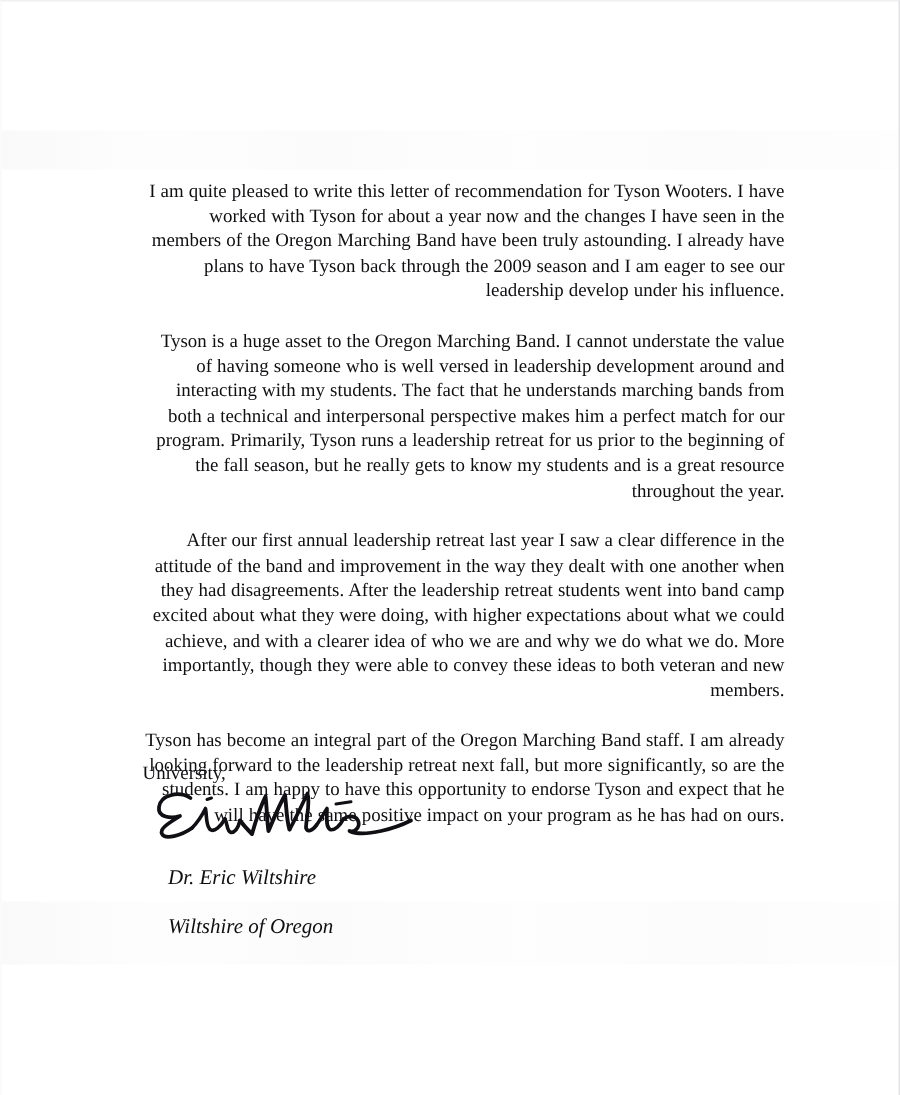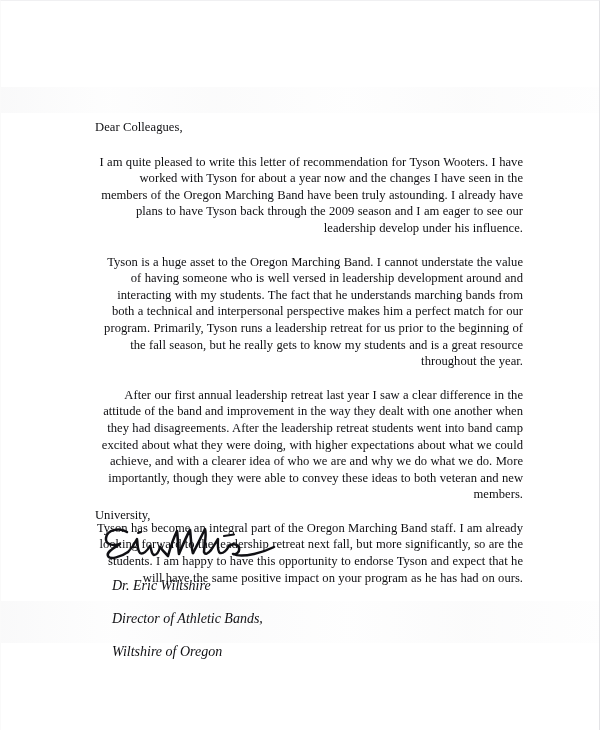--- a/index.html
+++ b/index.html
@@ -94,21 +94,20 @@
 </head>
 <body>
 
 <div class="page">
 
   <div class="scan-noise top"></div>
   <div class="scan-noise bottom"></div>
 
   <div class="letter-body">
 
-    <p class="salutation">Dear Colleagues,</p>
 
     <p class="para">I am quite pleased to write this letter of recommendation for Tyson Wooters.  I have worked with Tyson for about a year now and the changes I have seen in the members of the Oregon Marching Band have been truly astounding.  I already have plans to have Tyson back through the 2009 season and I am eager to see our leadership develop under his influence.</p>
 
     <p class="para">Tyson is a huge asset to the Oregon Marching Band.  I cannot understate the value of having someone who is well versed in leadership development around and interacting with my students. The fact that he understands marching bands from both a technical and interpersonal perspective makes him a perfect match for our program.  Primarily, Tyson runs a leadership retreat for us prior to the beginning of the fall season, but he really gets to know my students and is a great resource throughout the year.</p>
 
     <p class="para">After our first annual leadership retreat last year I saw a clear difference in the attitude of the band and improvement in the way they dealt with one another when they had disagreements.  After the leadership retreat students went into band camp excited about what they were doing, with higher expectations about what we could achieve, and with a clearer idea of who we are and why we do what we do.  More importantly, though they were able to convey these ideas to both veteran and new members.</p>
 
     <p class="para">Tyson has become an integral part of the Oregon Marching Band staff.  I am already looking forward to the leadership retreat next fall, but more significantly, so are the students.  I am happy to have this opportunity to endorse Tyson and expect that he will have the same positive impact on your program as he has had on ours.</p>
 
   </div>
@@ -135,19 +134,18 @@
         <path d="M114 27 C117 23, 119 19, 121 16 C121 22, 120 28, 123 30 C126 31, 130 27, 132 23" stroke-width="2.4"></path>
         <path d="M127 13 L137 11.5" stroke-width="2"></path>
 
         <path d="M132 23 C136 20, 141 21, 142 25 C143 29, 139 32, 136 31
                  C140 33, 148 33, 157 31 C166 29, 173 26, 177 24" stroke-width="2.5"></path>
       </g>
     </svg>
 
     <p class="signer-line">Dr. Eric Wiltshire</p>
 
-    <p class="signer-line">Director of Athletic Bands,</p>
 
     <p class="signer-line">Wiltshire of Oregon</p>
 
   </div>
 
 </div>
 
 </body></html>

